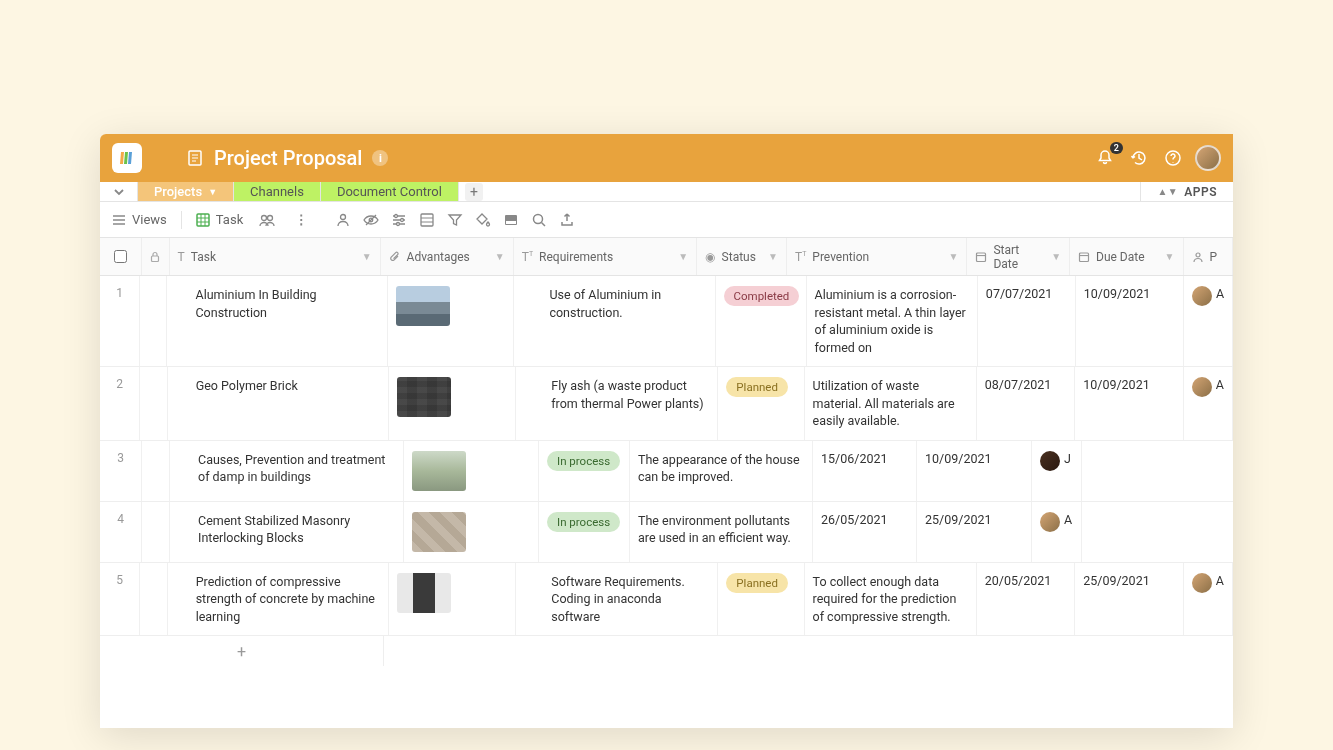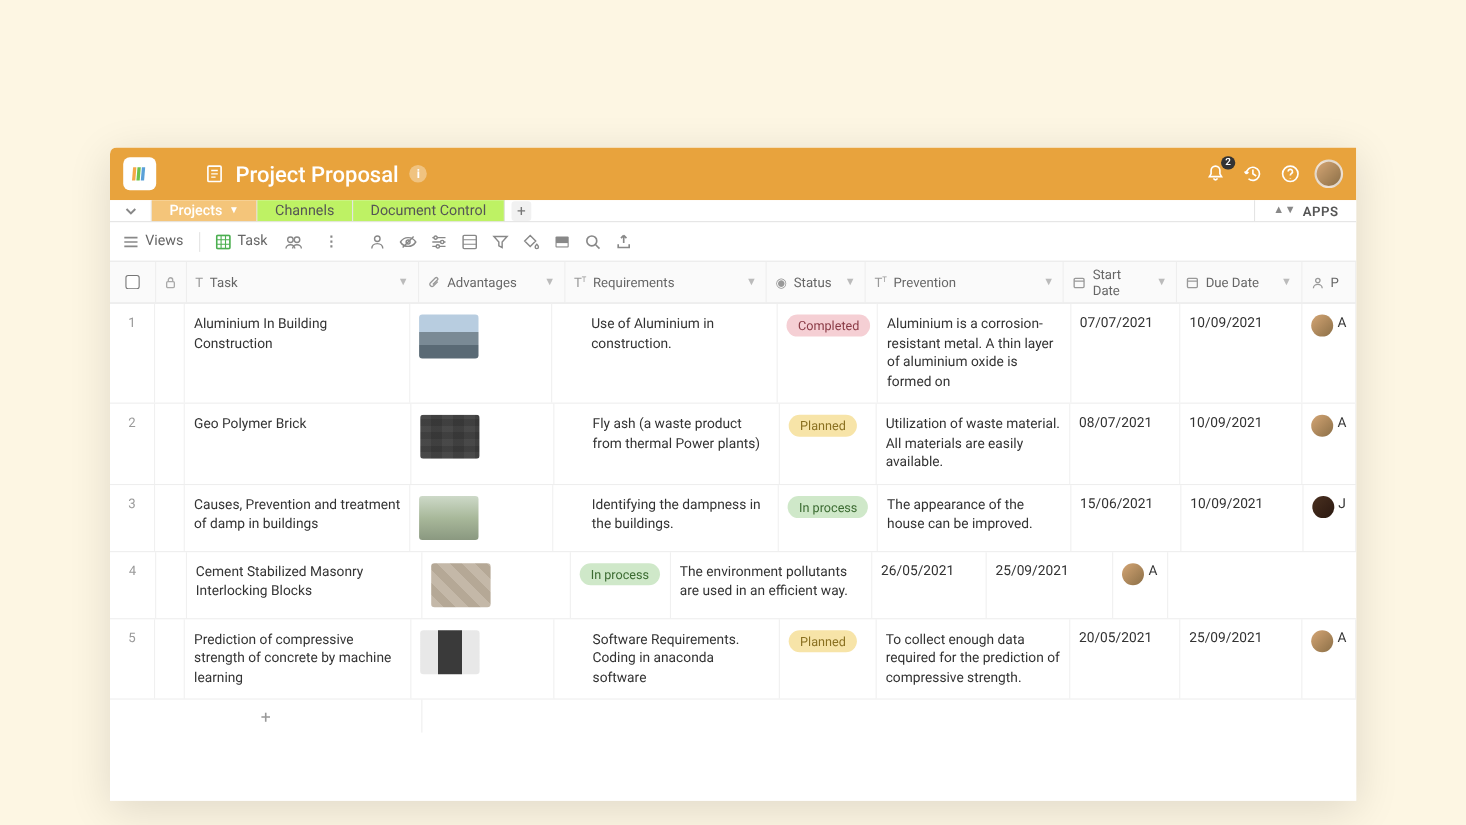--- a/index.html
+++ b/index.html
@@ -125,21 +125,21 @@
   .grid-row {
     display:flex;
     border-bottom:1px solid #eee;
     min-height:59px;
     font-size:12.5px;
     color:#333;
   }
   .grid-row .cell { padding:10px 8px;border-right:1px solid #f0f0f0;display:flex;align-items:flex-start; }
   .cell-rownum { width:42px;justify-content:center;align-items:center;color:#999;font-size:12px; }
   .cell-lock { width:28px; }
-  .cell-name { width:214px;line-height:1.4; }
+  .cell-name { width:214px;line-height:1.4;margin-left:20px; }
   .cell-attach { width:135px;align-items:center; }
   .cell-req { width:186px;line-height:1.4;margin-left:27px; }
   .cell-status { width:91px;align-items:flex-start;padding-top:10px; }
   .cell-adv { width:183px;line-height:1.4; }
   .cell-start { width:104px; }
   .cell-due { width:115px; }
   .cell-person { width:50px;align-items:center;gap:4px; }
   .thumb { width:54px;height:40px;border-radius:3px;display:inline-block; }
   .thumb-1 { background:linear-gradient(180deg,#b8cde0 40%,#7a8a95 40%,#7a8a95 70%,#5a6a75 70%); }
   .thumb-2 { background:repeating-linear-gradient(0deg,#888 0 6px,#777 6px 12px),repeating-linear-gradient(90deg,#888 0 10px,#777 10px 20px);background-blend-mode:multiply; }
@@ -434,21 +434,20 @@
             <span>A</span>
           </div>
   </div>
         <div class="grid-row">
     <div class="cell cell-rownum">3</div>
     <div class="cell cell-lock"></div>
     <div class="cell cell-name">Causes, Prevention and treatment of damp in buildings</div>
     <div class="cell cell-attach">
             <span class="thumb thumb-3"></span>
           </div>
-    <div class="cell cell-req">Identifying the dampness in the buildings.</div>
     <div class="cell cell-status">
             <span class="pill pill-inprocess">In process</span>
           </div>
     <div class="cell cell-adv">The appearance of the house can be improved.</div>
     <div class="cell cell-start">15/06/2021</div>
     <div class="cell cell-due">10/09/2021</div>
     <div class="cell cell-person">
             <span class="mini-avatar dark"></span>
             <span>J</span>
           </div>

